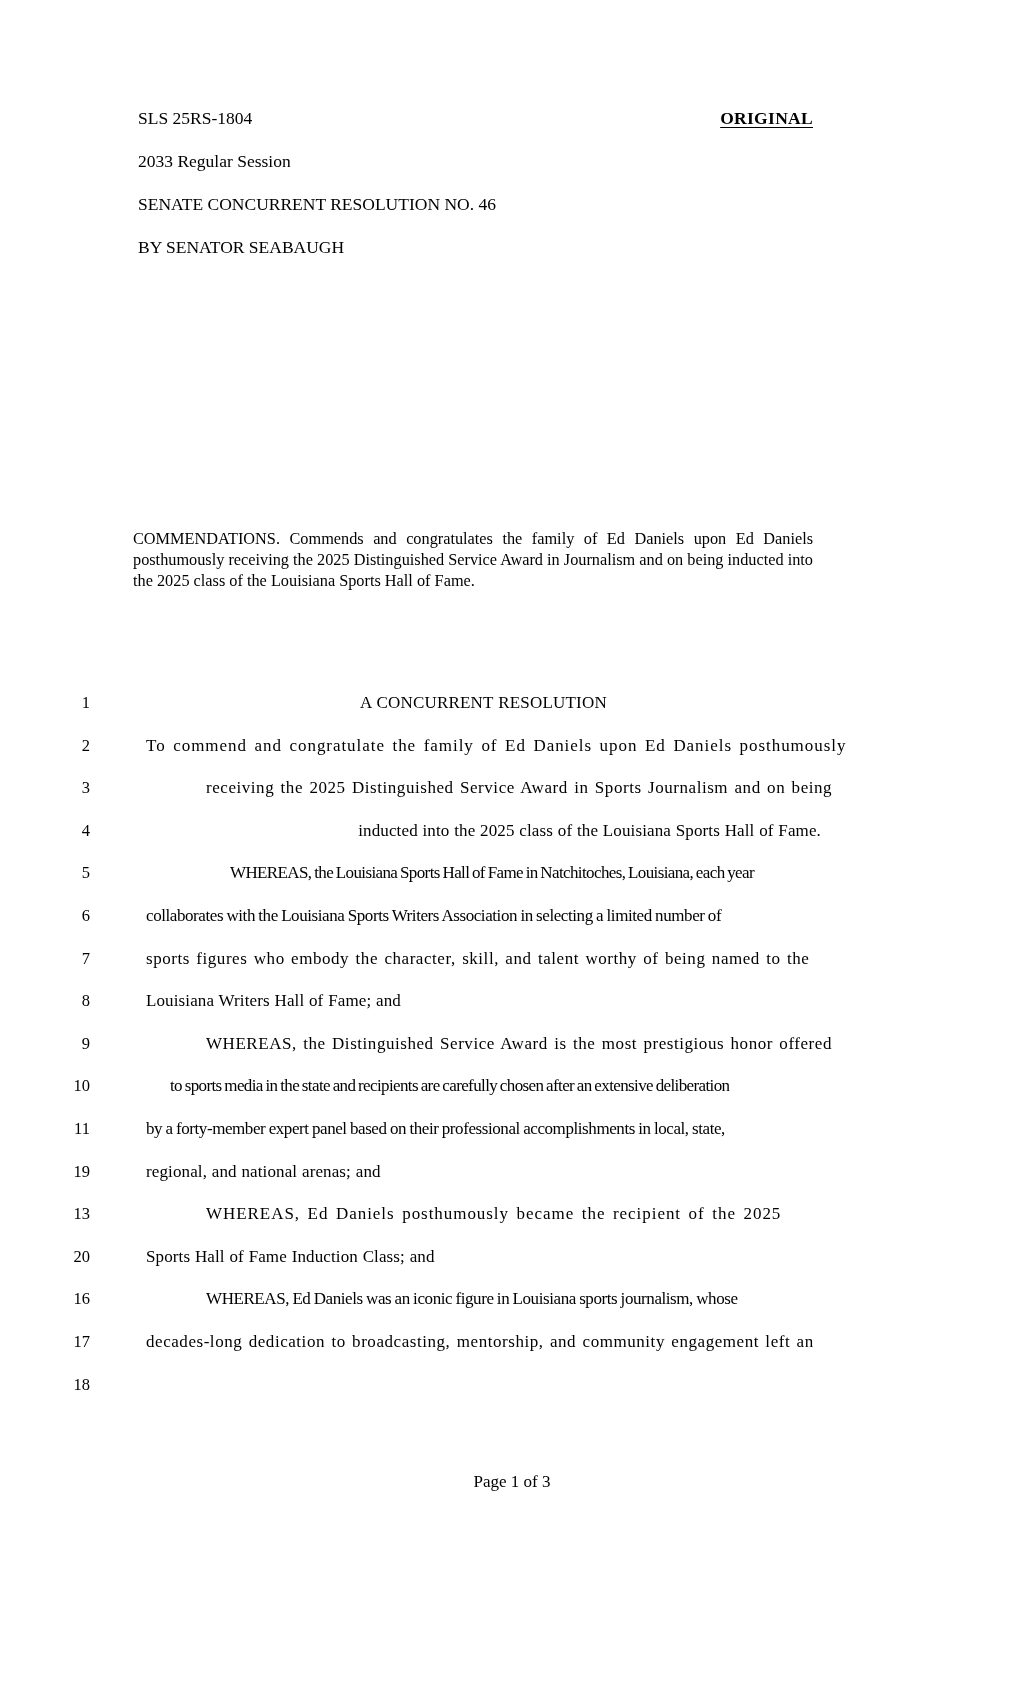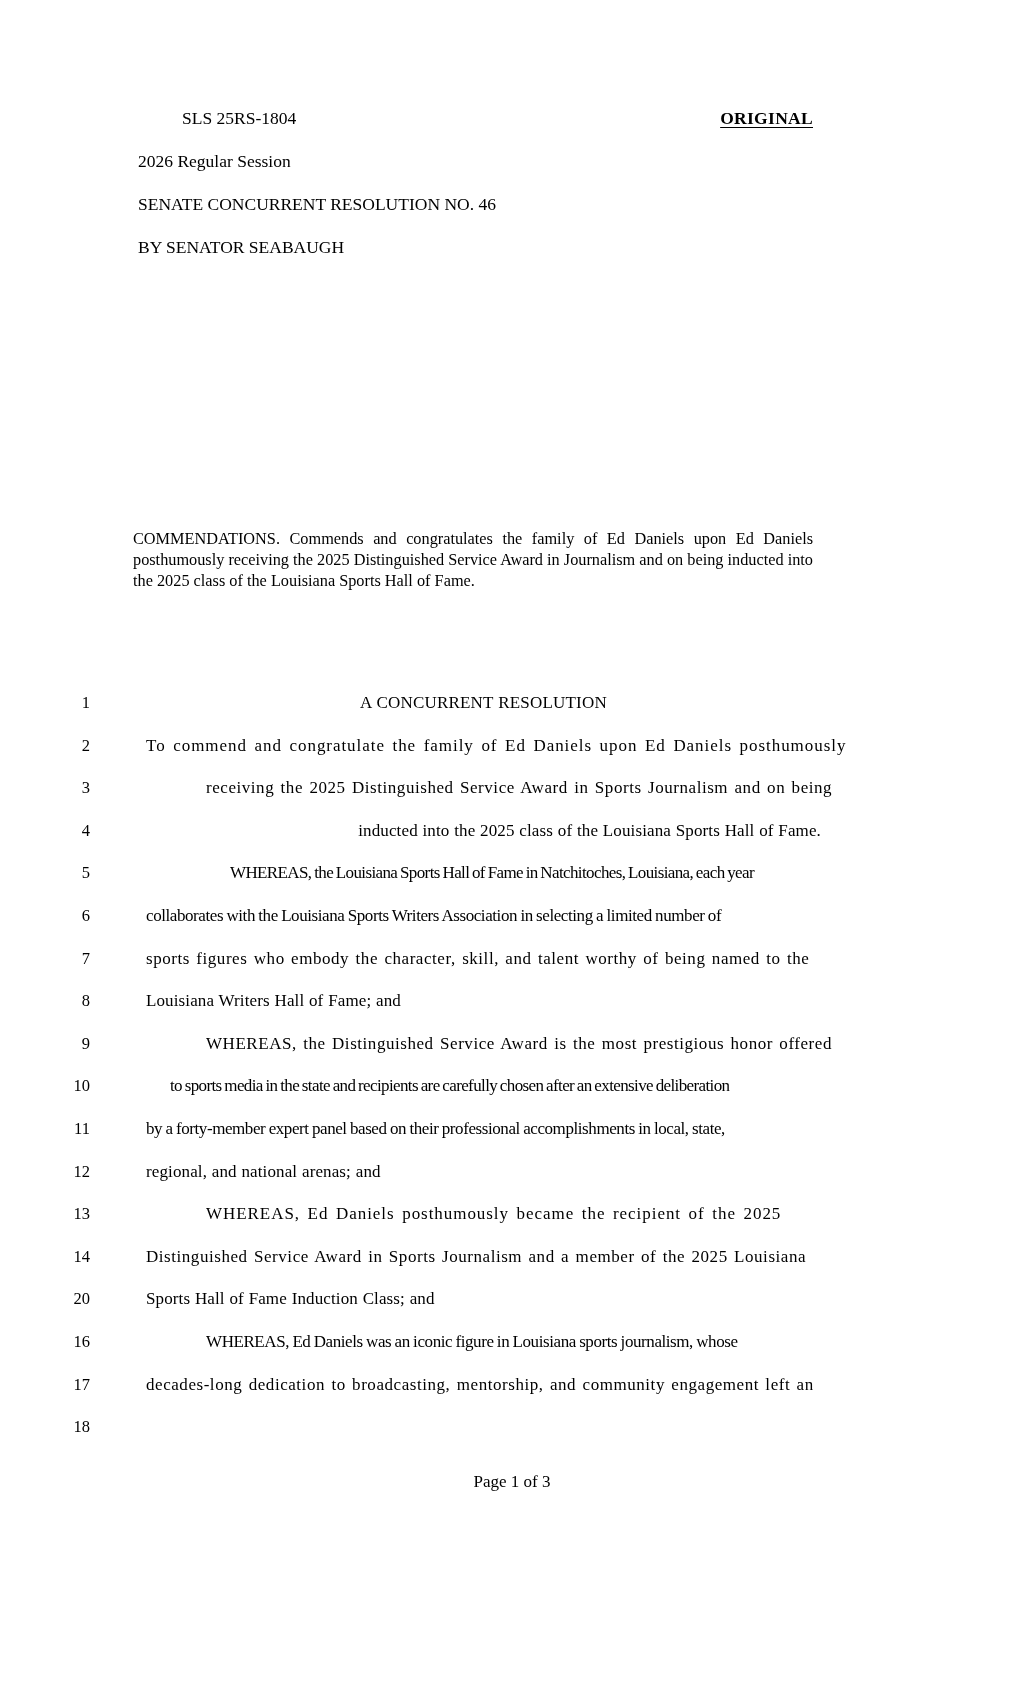--- a/index.html
+++ b/index.html
@@ -33,21 +33,20 @@
     left: 138px;
     top: 108px;
     width: 675px;
   }
   .header-row {
     display: flex;
     justify-content: space-between;
     align-items: baseline;
     font-size: 17.5px;
     line-height: 1.25;
-    margin-left: 44px;
   }
   .doc-id { white-space: nowrap; }
   .doc-stamp {
     font-weight: bold;
     text-decoration: underline;
     text-underline-offset: 2.5px;
     white-space: nowrap;
     letter-spacing: 0.3px;
   }
   .header-line {
@@ -129,21 +128,21 @@
 </head>
 <body>
 
 <div class="page">
 
   <div class="header">
     <div class="header-row">
       <span class="doc-id">SLS 25RS-1804</span>
       <span class="doc-stamp">ORIGINAL</span>
     </div>
-    <div class="header-line">2026 Regular Session</div>
+    <div class="header-line">2033 Regular Session</div>
     <div class="header-line">SENATE CONCURRENT RESOLUTION NO. 46</div>
     <div class="header-line">BY SENATOR SEABAUGH</div>
   </div>
 
   <div class="digest">COMMENDATIONS. Commends and congratulates the family of Ed Daniels upon Ed Daniels posthumously receiving the 2025 Distinguished Service Award in Journalism and on being inducted into the 2025 class of the Louisiana Sports Hall of Fame.</div>
 
   <div class="body-lines">
       <div class="line">
         <span class="num">1</span>
         <span class="txt center  trk-normal">A CONCURRENT RESOLUTION</span>
@@ -182,32 +181,28 @@
       </div>
       <div class="line">
         <span class="num">10</span>
         <span class="txt ind-para trk-tighter">to sports media in the state and recipients are carefully chosen after an extensive deliberation</span>
       </div>
       <div class="line">
         <span class="num">11</span>
         <span class="txt ind-para trk-tight">by a forty-member expert panel based on their professional accomplishments in local, state,</span>
       </div>
       <div class="line">
-        <span class="num">12</span>
+        <span class="num">19</span>
         <span class="txt ind-para trk-normal">regional, and national arenas; and</span>
       </div>
       <div class="line">
         <span class="num">13</span>
         <span class="txt ind-first trk-loose">WHEREAS, Ed Daniels posthumously became the recipient of the 2025</span>
       </div>
       <div class="line">
-        <span class="num">14</span>
-        <span class="txt ind-para trk-wide">Distinguished Service Award in Sports Journalism and a member of the 2025 Louisiana</span>
-      </div>
-      <div class="line">
         <span class="num">20</span>
         <span class="txt ind-para trk-normal">Sports Hall of Fame Induction Class; and</span>
       </div>
       <div class="line">
         <span class="num">16</span>
         <span class="txt ind-first trk-tight">WHEREAS, Ed Daniels was an iconic figure in Louisiana sports journalism, whose</span>
       </div>
       <div class="line">
         <span class="num">17</span>
         <span class="txt ind-para trk-wide">decades-long dedication to broadcasting, mentorship, and community engagement left an</span>

